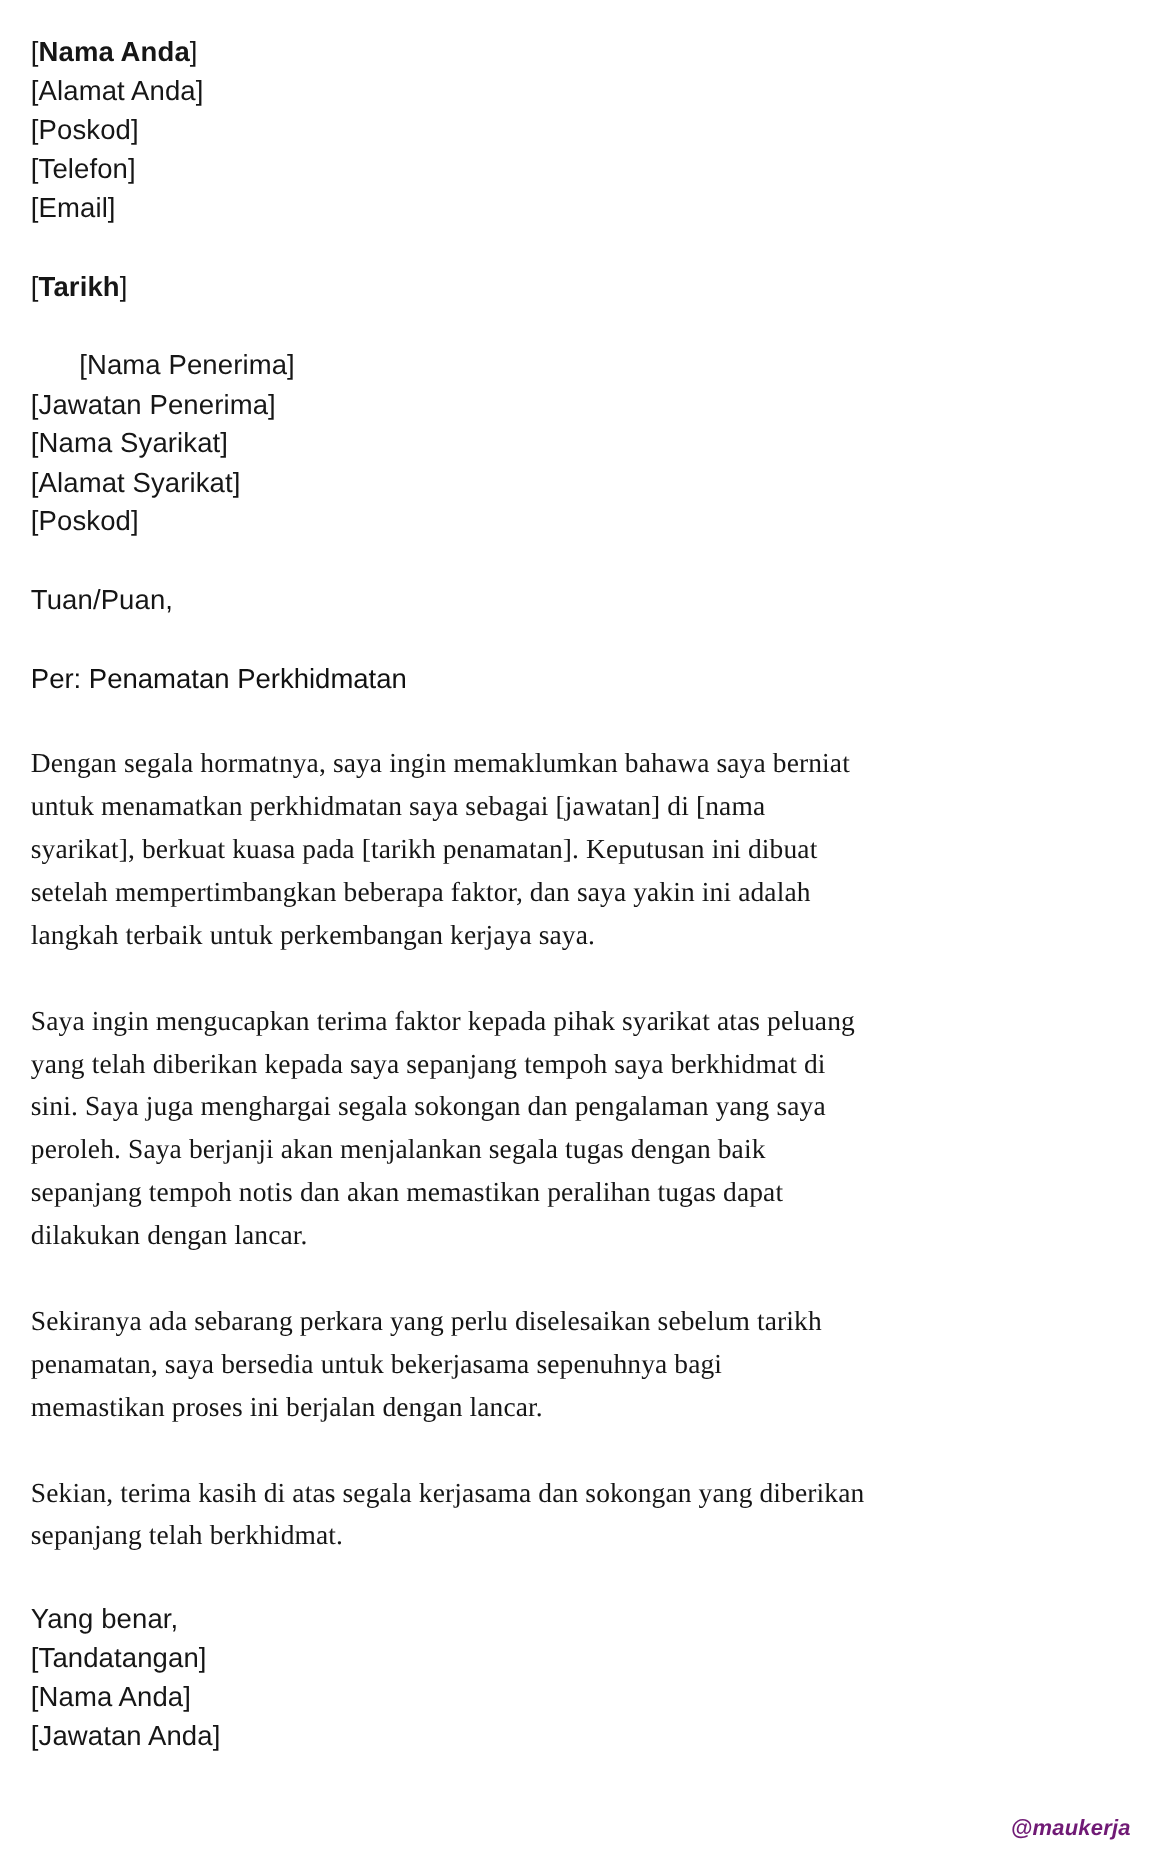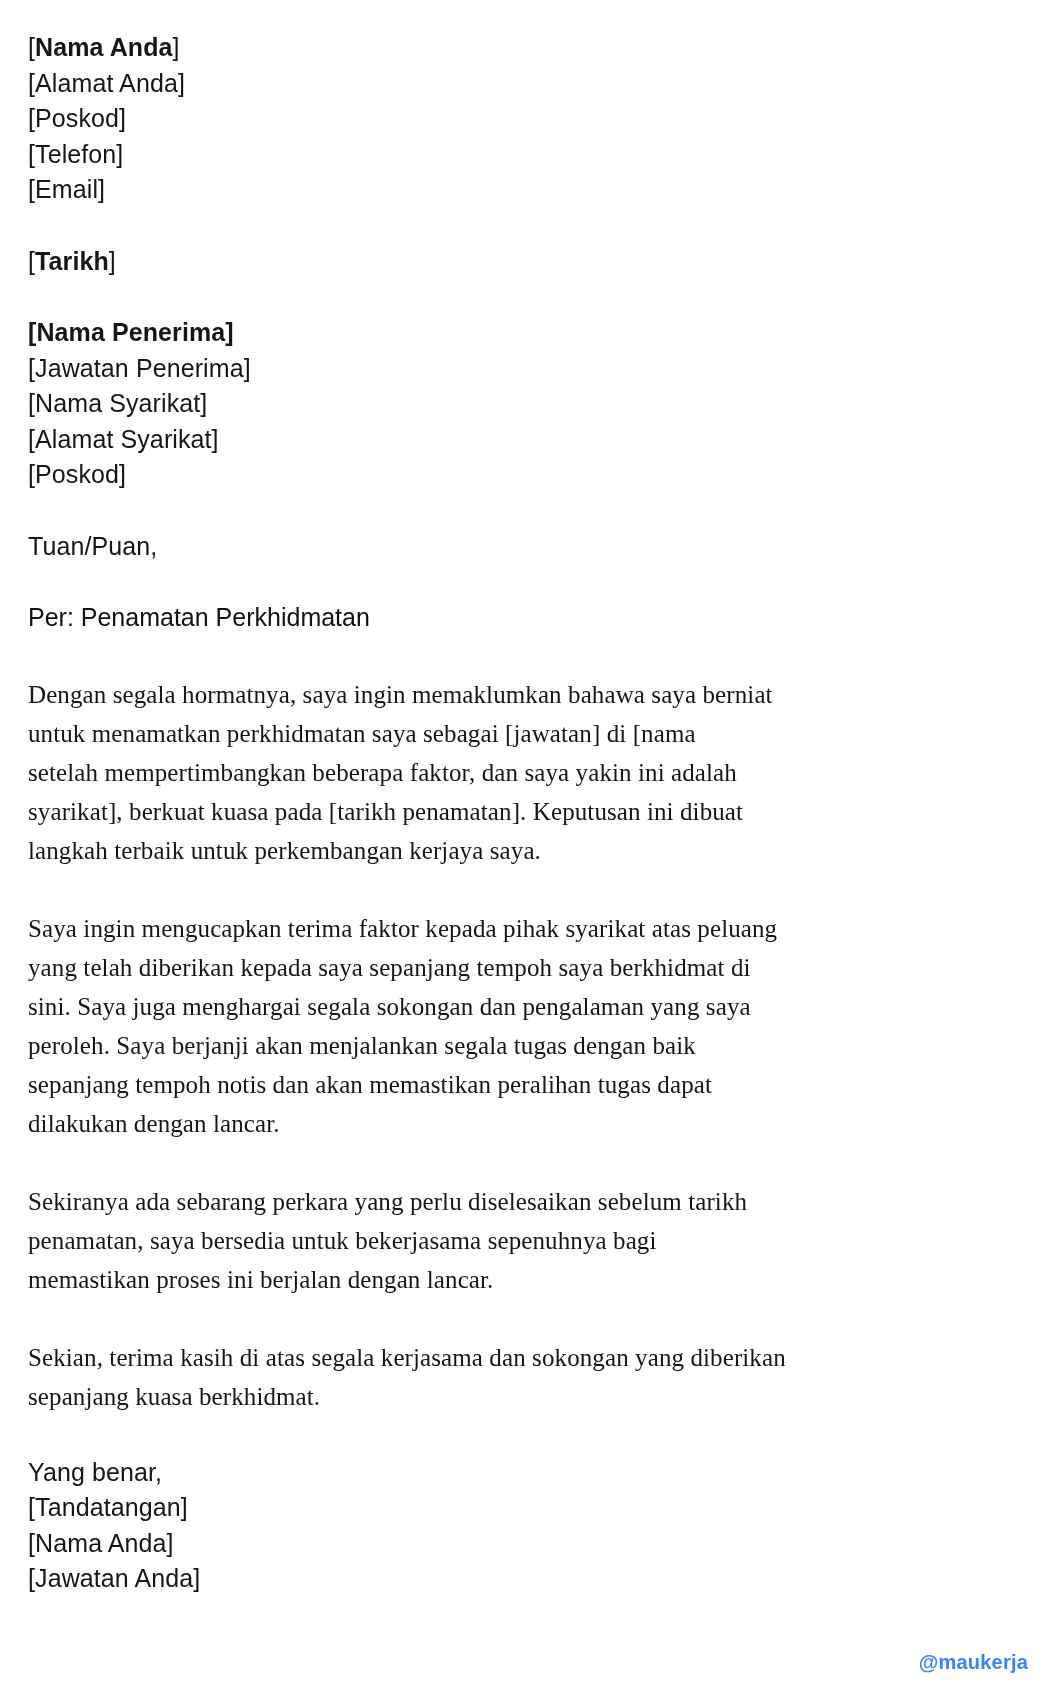--- a/index.html
+++ b/index.html
@@ -27,21 +27,22 @@
 
   .line {
     font-size: 25px;
     line-height: 35.5px;
     letter-spacing: 0.1px;
     white-space: pre-wrap;
     color: #161616;
   }
 
   .bold {
-    font-weight: 700;
+    font-weight: 400;
+    margin-left: 44px;
   }
 
   
   .brk {
     font-weight: 400;
   }
   .brk .inner {
     font-weight: 700;
   }
 
@@ -67,22 +68,23 @@
     line-height: 35.5px;
     font-weight: 400;
     color: #111111;
   }
 
   .watermark {
     position: absolute;
     right: 30px;
     bottom: 14px;
     font-size: 20px;
+    font-style: italic;
     font-weight: 700;
-    color: #3b82f6;
+    color: #701a75;
     letter-spacing: 0.2px;
   }
 </style>
 </head>
 <body>
 
 <div class="letter">
 
   <div class="block">
     <div class="line brk"><span>[</span><span class="inner">Nama Anda</span><span>]</span></div>
@@ -114,22 +116,22 @@
 
   <div class="gap-md"></div>
 
   <div class="heading">Per: Penamatan Perkhidmatan</div>
 
   <div class="spacer-para"></div>
 
   <div class="para">
     <div class="line">Dengan segala hormatnya, saya ingin memaklumkan bahawa saya berniat</div>
     <div class="line">untuk menamatkan perkhidmatan saya sebagai [jawatan] di [nama</div>
+    <div class="line">syarikat], berkuat kuasa pada [tarikh penamatan]. Keputusan ini dibuat</div>
     <div class="line">setelah mempertimbangkan beberapa faktor, dan saya yakin ini adalah</div>
-    <div class="line">syarikat], berkuat kuasa pada [tarikh penamatan]. Keputusan ini dibuat</div>
     <div class="line">langkah terbaik untuk perkembangan kerjaya saya.</div>
   </div>
 
   <div class="spacer-para"></div>
 
   <div class="para">
     <div class="line">Saya ingin mengucapkan terima faktor kepada pihak syarikat atas peluang</div>
     <div class="line">yang telah diberikan kepada saya sepanjang tempoh saya berkhidmat di</div>
     <div class="line">sini. Saya juga menghargai segala sokongan dan pengalaman yang saya</div>
     <div class="line">peroleh. Saya berjanji akan menjalankan segala tugas dengan baik</div>
@@ -142,21 +144,21 @@
   <div class="para">
     <div class="line">Sekiranya ada sebarang perkara yang perlu diselesaikan sebelum tarikh</div>
     <div class="line">penamatan, saya bersedia untuk bekerjasama sepenuhnya bagi</div>
     <div class="line">memastikan proses ini berjalan dengan lancar.</div>
   </div>
 
   <div class="spacer-para"></div>
 
   <div class="para">
     <div class="line">Sekian, terima kasih di atas segala kerjasama dan sokongan yang diberikan</div>
-    <div class="line">sepanjang kuasa berkhidmat.</div>
+    <div class="line">sepanjang telah berkhidmat.</div>
   </div>
 
   <div class="spacer-para"></div>
 
   <div class="block">
     <div class="line">Yang benar,</div>
     <div class="line">[Tandatangan]</div>
     <div class="line">[Nama Anda]</div>
     <div class="line">[Jawatan Anda]</div>
   </div>

